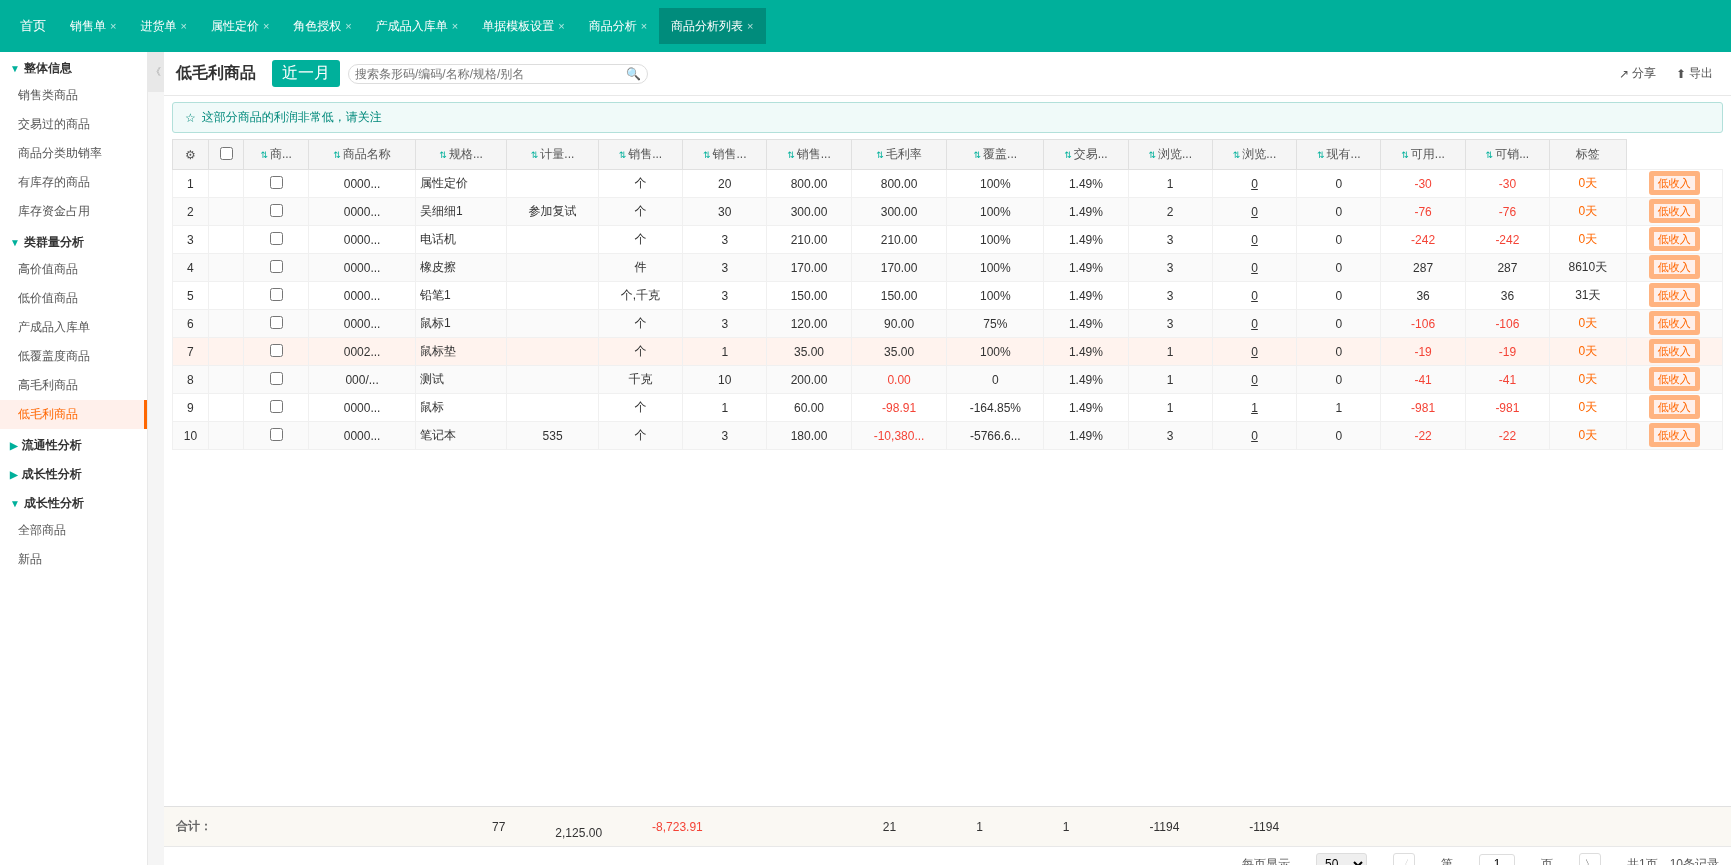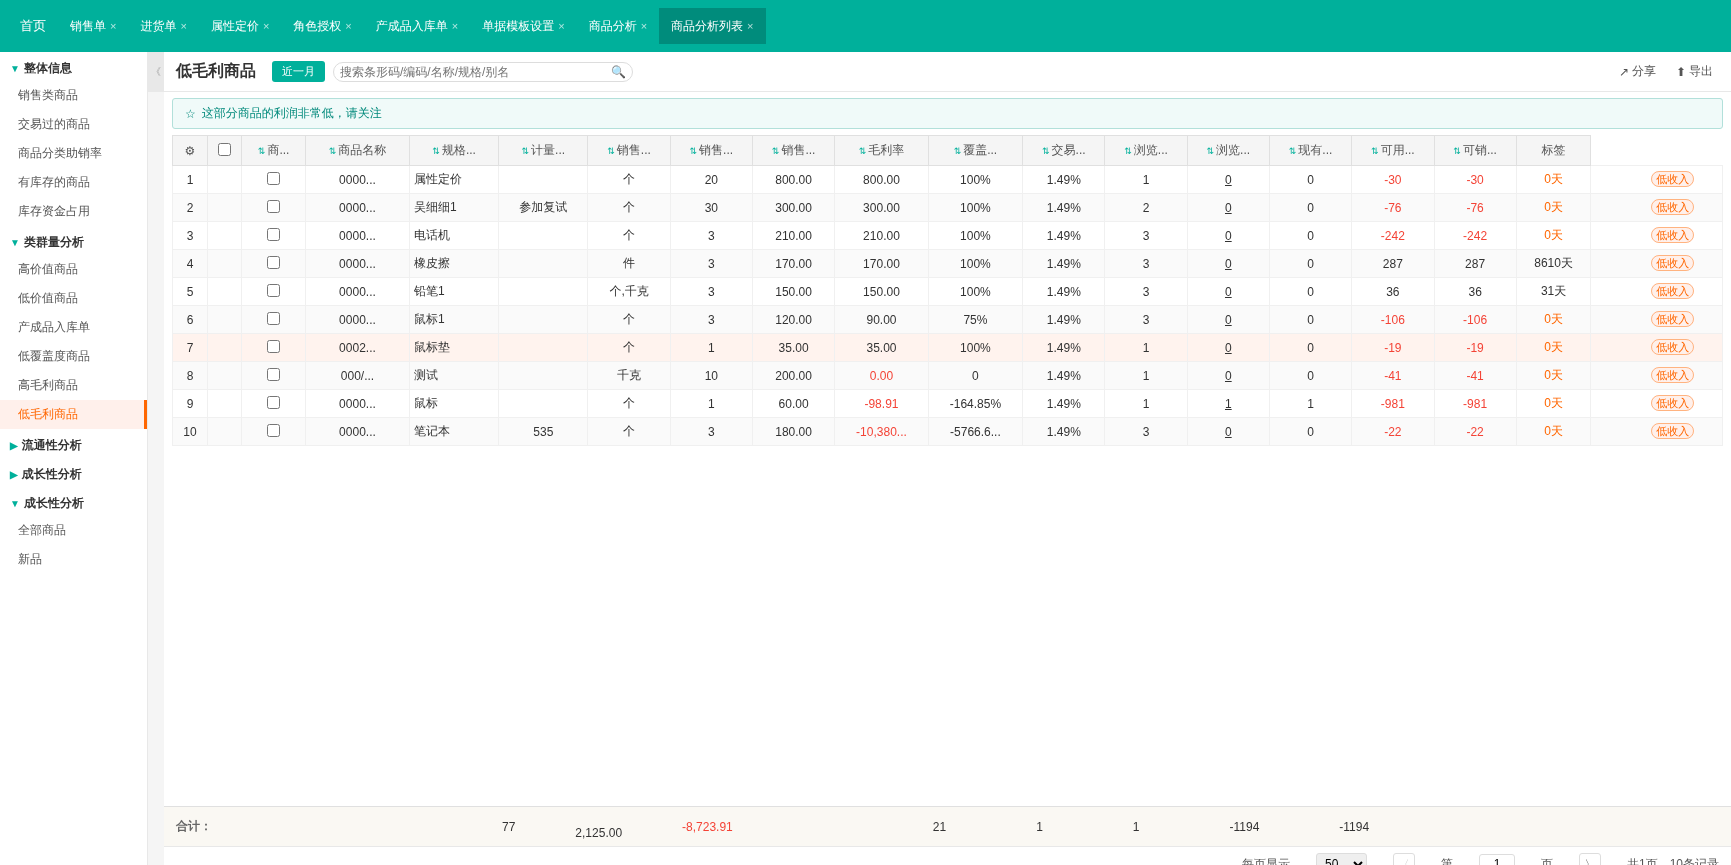--- a/index.html
+++ b/index.html
@@ -80,21 +80,21 @@
       color: #333;
       margin-right: 8px;
     }
     .date-filter-btn {
       background: #00b09b;
       color: #fff;
       border: none;
       border-radius: 3px;
       padding: 3px 10px;
       cursor: pointer;
-      font-size: 11px;
+      font-size: 16px;
     }
     .search-box {
       display: flex;
       align-items: center;
       border: 1px solid #ddd;
       border-radius: 10px;
       padding: 2px 6px;
       flex: 1;
       max-width: 300px;
     }
@@ -190,38 +190,37 @@
       font-size: 12px;
     }
     td.text-left { text-align: left; }
     td.orange { color: #ff6600; }
     td.red { color: #f44336; }
     td.underline { text-decoration: underline; color: #333; cursor: pointer; }
 
     .tag-badge {
       background: #fff0eb;
       color: #ff6600;
-      border: 1px solid #0f766e;
-      border-radius: 8px;
+      border: 5px solid #0f766e;
+      border-radius: 3px;
       padding: 1px 4px;
       font-size: 11px;
-      margin-left: 32px;
     }
     .tag-badge.low-income { background: #fff0eb; color: #ff6600; border-color: #ffb380; }
 
     
     .table-footer {
       display: flex;
       align-items: center;
       border-top: 1px solid #e0e0e0;
       padding: 6px 12px;
       background: #faf8f3;
       font-size: 12px;
       color: #333;
-      gap: 30px;
+      gap: 20px;
     }
     .footer-total-label { font-weight: bold; color: #666; }
 
     
     .pagination-bar {
       display: flex;
       align-items: center;
       justify-content: flex-end;
       padding: 6px 12px;
       border-top: 1px solid #e8e8e8;

